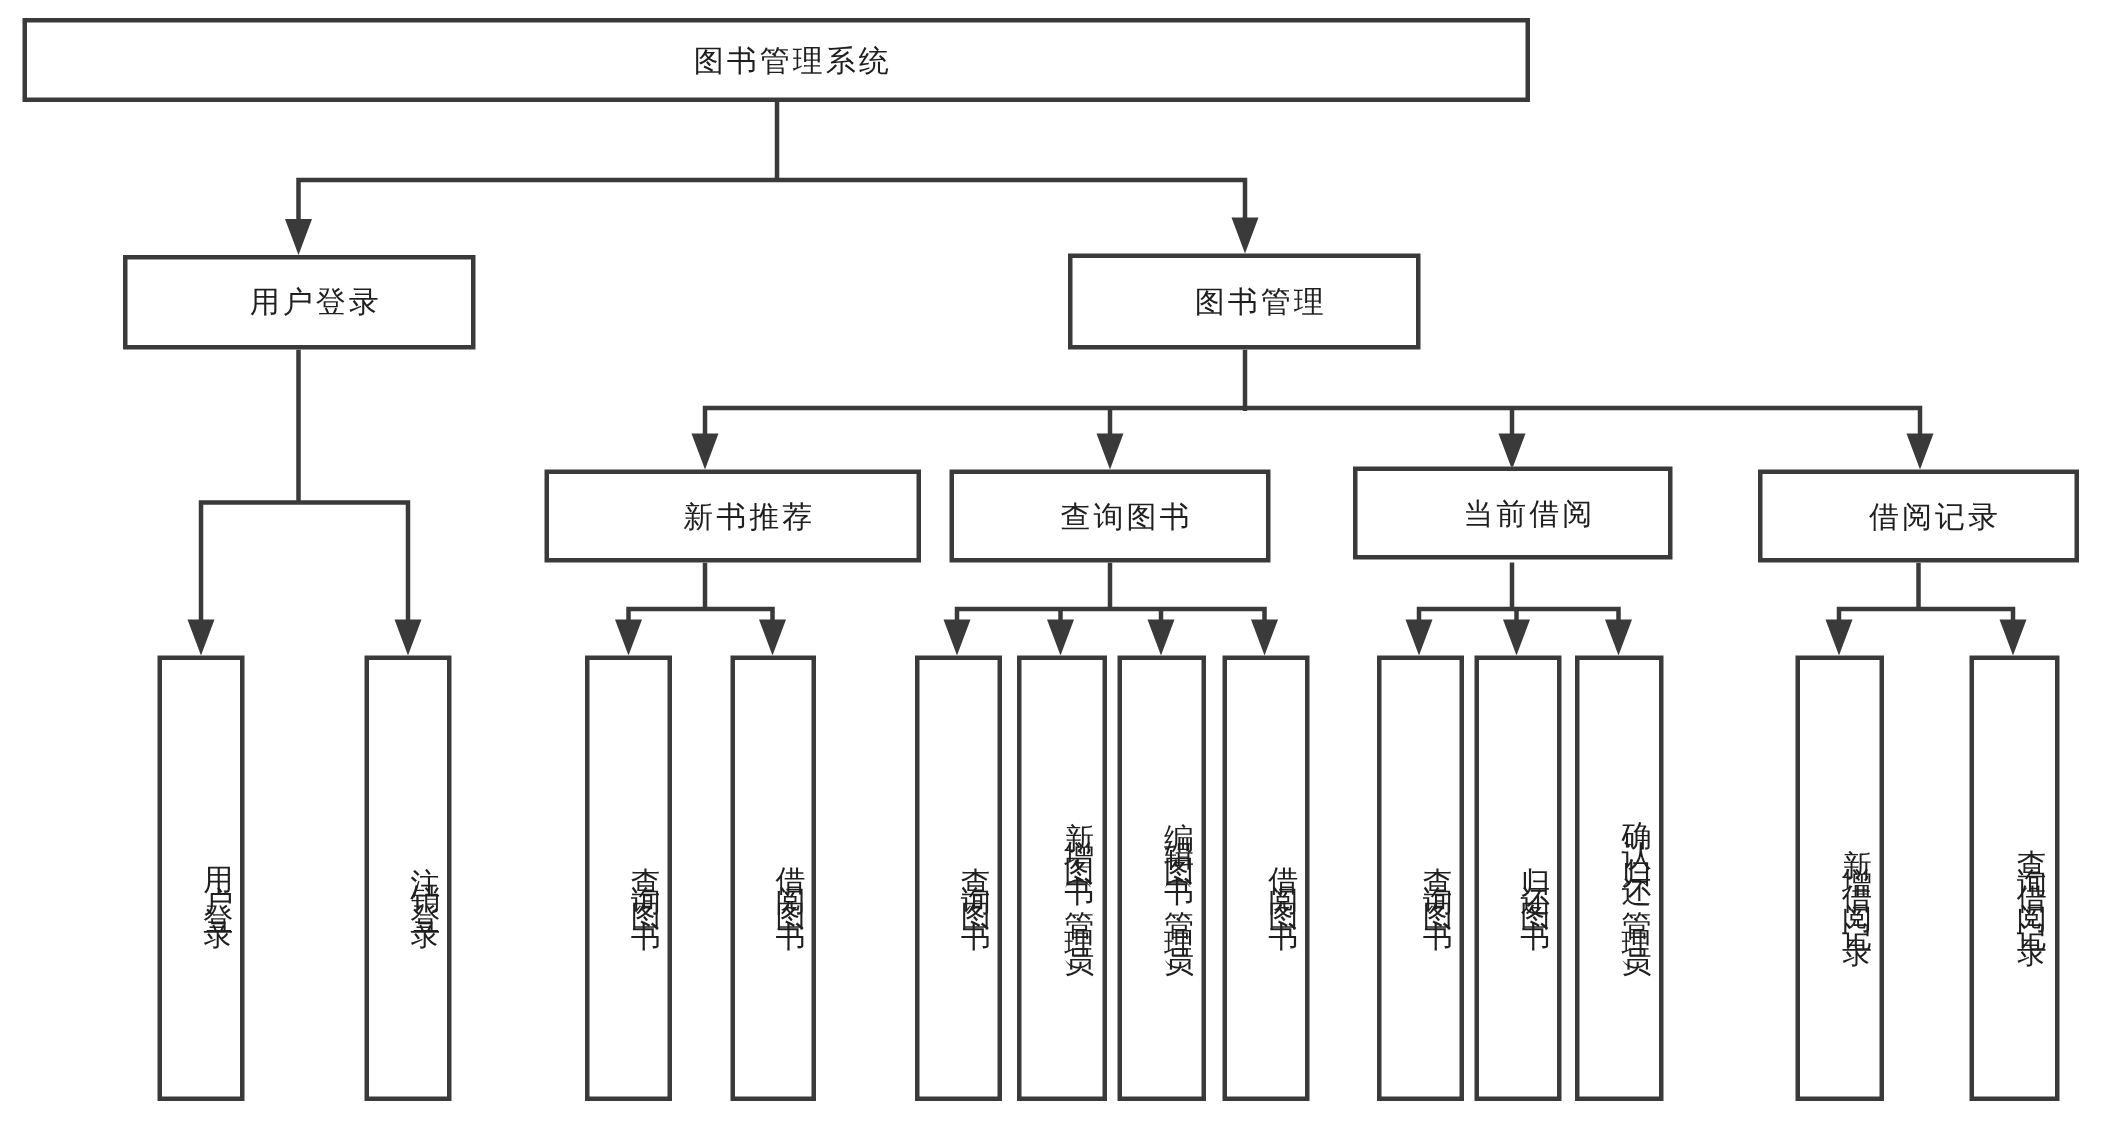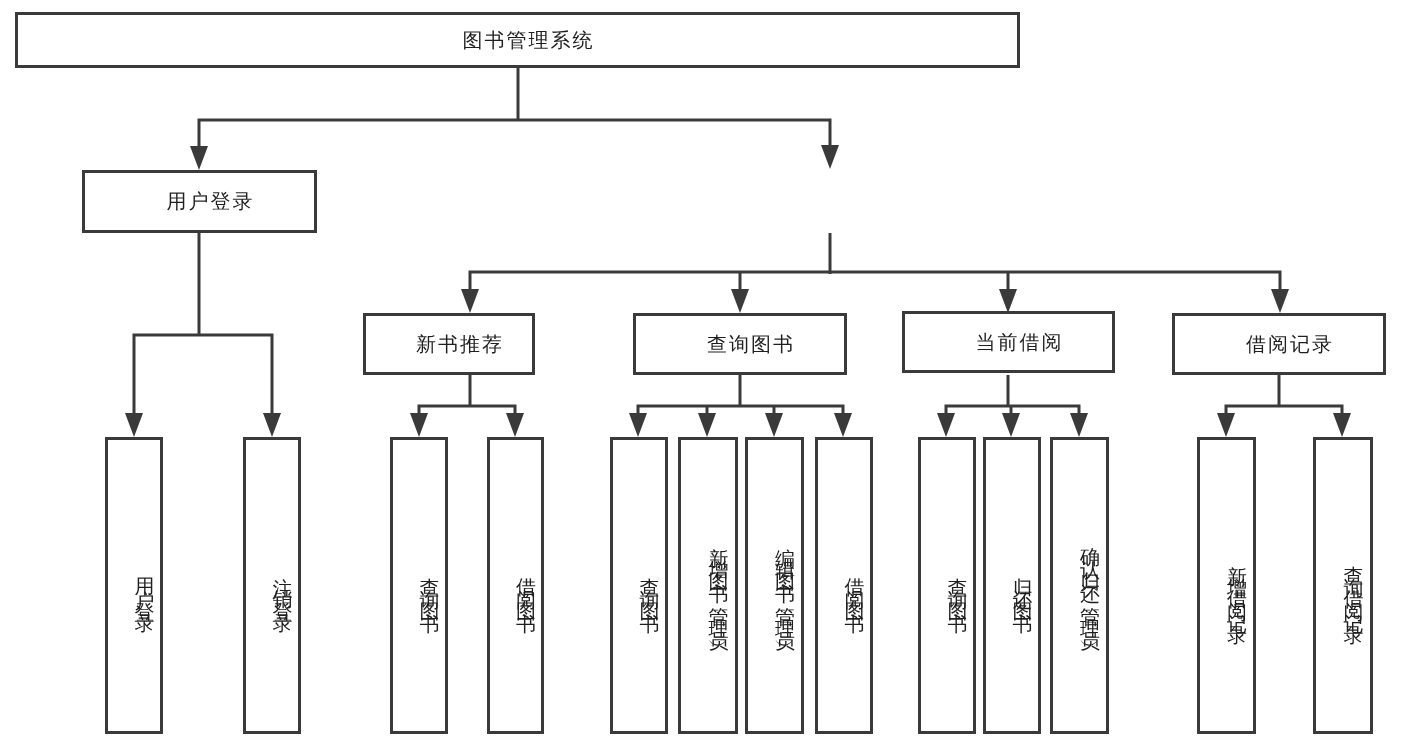--- a/index.html
+++ b/index.html
@@ -115,22 +115,25 @@
     </g>
   </svg>
 
   <div class="box" style="left:15px; top:12px; width:1005px; height:56px;">
     <span class="hlabel">图书管理系统</span>
   </div>
 
   <div class="box" style="left:82px; top:170px; width:235px; height:63px;">
     <span class="hlabel">用户登录</span>
   </div>
+  <div class="box" style="left:712px; top:169px; width:235px; height:64px;">
+    <span class="hlabel">图书管理</span>
+  </div>
 
-  <div class="box" style="left:363px; top:313px; width:172px; height:62px;">
+  <div class="box" style="left:363px; top:313px; width:251px; height:62px;">
     <span class="hlabel">新书推荐</span>
   </div>
   <div class="box" style="left:633px; top:313px; width:214px; height:62px;">
     <span class="hlabel">查询图书</span>
   </div>
   <div class="box" style="left:902px; top:311px; width:213px; height:62px;">
     <span class="hlabel">当前借阅</span>
   </div>
   <div class="box" style="left:1172px; top:313px; width:214px; height:62px;text-align:center;">
     <span class="hlabel">借阅记录</span>

